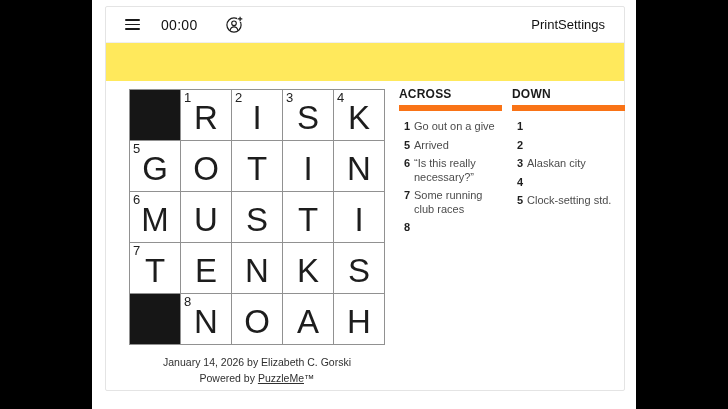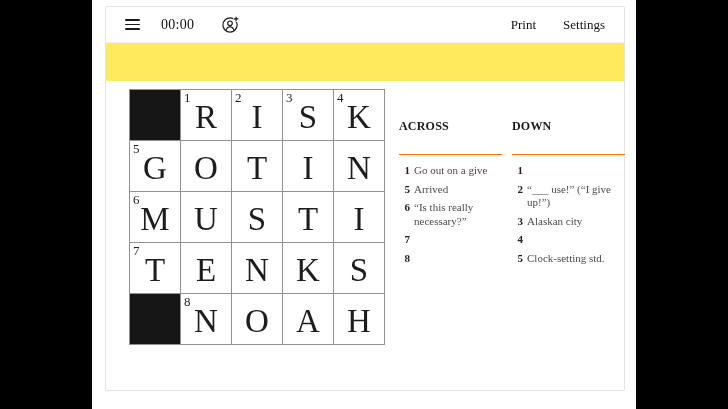--- a/index.html
+++ b/index.html
@@ -7,21 +7,20 @@
   body {
     background:#000;
     position:relative;
     font-family:"Liberation Sans", sans-serif;
     overflow:hidden;
   }
   .page {
     position:absolute; left:92px; top:0;
     width:544px; height:409px;
     background:#fff;
-    font-family:Liberation Serif, serif;
   }
   .card {
     position:absolute; left:13px; top:6px;
     width:520px; height:385px;
     background:#fff;
     border:1px solid #e4e4e4;
     border-radius:2px;
   }
   
   .toolbar {
@@ -38,21 +37,21 @@
   .hamburger .bar { height:1.6px; background:#1a1a1a; border-radius:1px; }
   .timer {
     margin-left:21px;
     font-size:14px; color:#111; letter-spacing:0.3px;
   }
   .invite { margin-left:27px; display:flex; align-items:center; cursor:pointer; }
   .tb-link {
     font-size:13px; color:#111; cursor:pointer; white-space:nowrap;text-align:right;
   }
   .tb-link.print { margin-left:auto; }
-  .tb-link.settings { margin-left:27px; }
+  .tb-link.settings { }
   
   .banner { height:38px; }
   
   .content { position:relative; height:308px; }
   .grid-wrap { position:absolute; left:23px; top:8px; width:256px; }
   .grid {
     display:grid;
     grid-template-columns:repeat(5,50px);
     grid-template-rows:repeat(5,50px);
     gap:1px;
@@ -80,24 +79,23 @@
   
   .clues {
     position:absolute; left:293px; top:6px;
     display:flex; gap:10px;
   }
   .clue-col.across { width:103px; }
   .clue-col.down { width:113px; }
   .clue-header {
     font-size:12px; font-weight:bold; color:#1a1a1a;
     letter-spacing:0.2px;
-    padding-bottom:20px;
-    border-bottom:1px solid #f97316;
+    padding-bottom:4px;
+    border-bottom:6px solid #f97316;
     margin-bottom:9px;
-    margin-top:32px;
   }
   .clue {
     display:flex; margin-bottom:5px; cursor:pointer;
   }
   .clue .cnum {
     width:11px; text-align:right; margin-right:4px;
     font-weight:bold; font-size:11px; line-height:13.5px; color:#1f1f1f;
     flex:none;
   }
   .clue .ctext {
@@ -208,55 +206,59 @@
             <div class="cell">
               <span class="cellletter">O</span>
             </div>
             <div class="cell">
               <span class="cellletter">A</span>
             </div>
             <div class="cell">
               <span class="cellletter">H</span>
             </div>
           </div>
+        <div class="byline-block">
+          <div>January 14, 2026 by Elizabeth C. Gorski</div>
+          <div><span>Powered by </span><span class="powered-link">PuzzleMe</span><span>™</span></div>
+        </div>
       </div>
 
       <div class="clues">
         <div class="clue-col across">
           <div class="clue-header">ACROSS</div>
           <div class="clue-list">
               <div class="clue">
                 <span class="cnum">1</span>
                 <span class="ctext">Go out on a give</span>
               </div>
               <div class="clue">
                 <span class="cnum">5</span>
                 <span class="ctext">Arrived</span>
               </div>
               <div class="clue">
                 <span class="cnum">6</span>
                 <span class="ctext">“Is this really necessary?”</span>
               </div>
               <div class="clue">
                 <span class="cnum">7</span>
+                <span class="ctext">Some running club races</span>
               </div>
               <div class="clue">
                 <span class="cnum">8</span>
               </div>
             </div>
         </div>
         <div class="clue-col down">
           <div class="clue-header">DOWN</div>
           <div class="clue-list">
               <div class="clue">
                 <span class="cnum">1</span>
               </div>
               <div class="clue">
                 <span class="cnum">2</span>
-                <span class="ctext">“___ use!” (“I give up!”)</span>
               </div>
               <div class="clue">
                 <span class="cnum">3</span>
                 <span class="ctext">Alaskan city</span>
               </div>
               <div class="clue">
                 <span class="cnum">4</span>
               </div>
               <div class="clue">
                 <span class="cnum">5</span>

